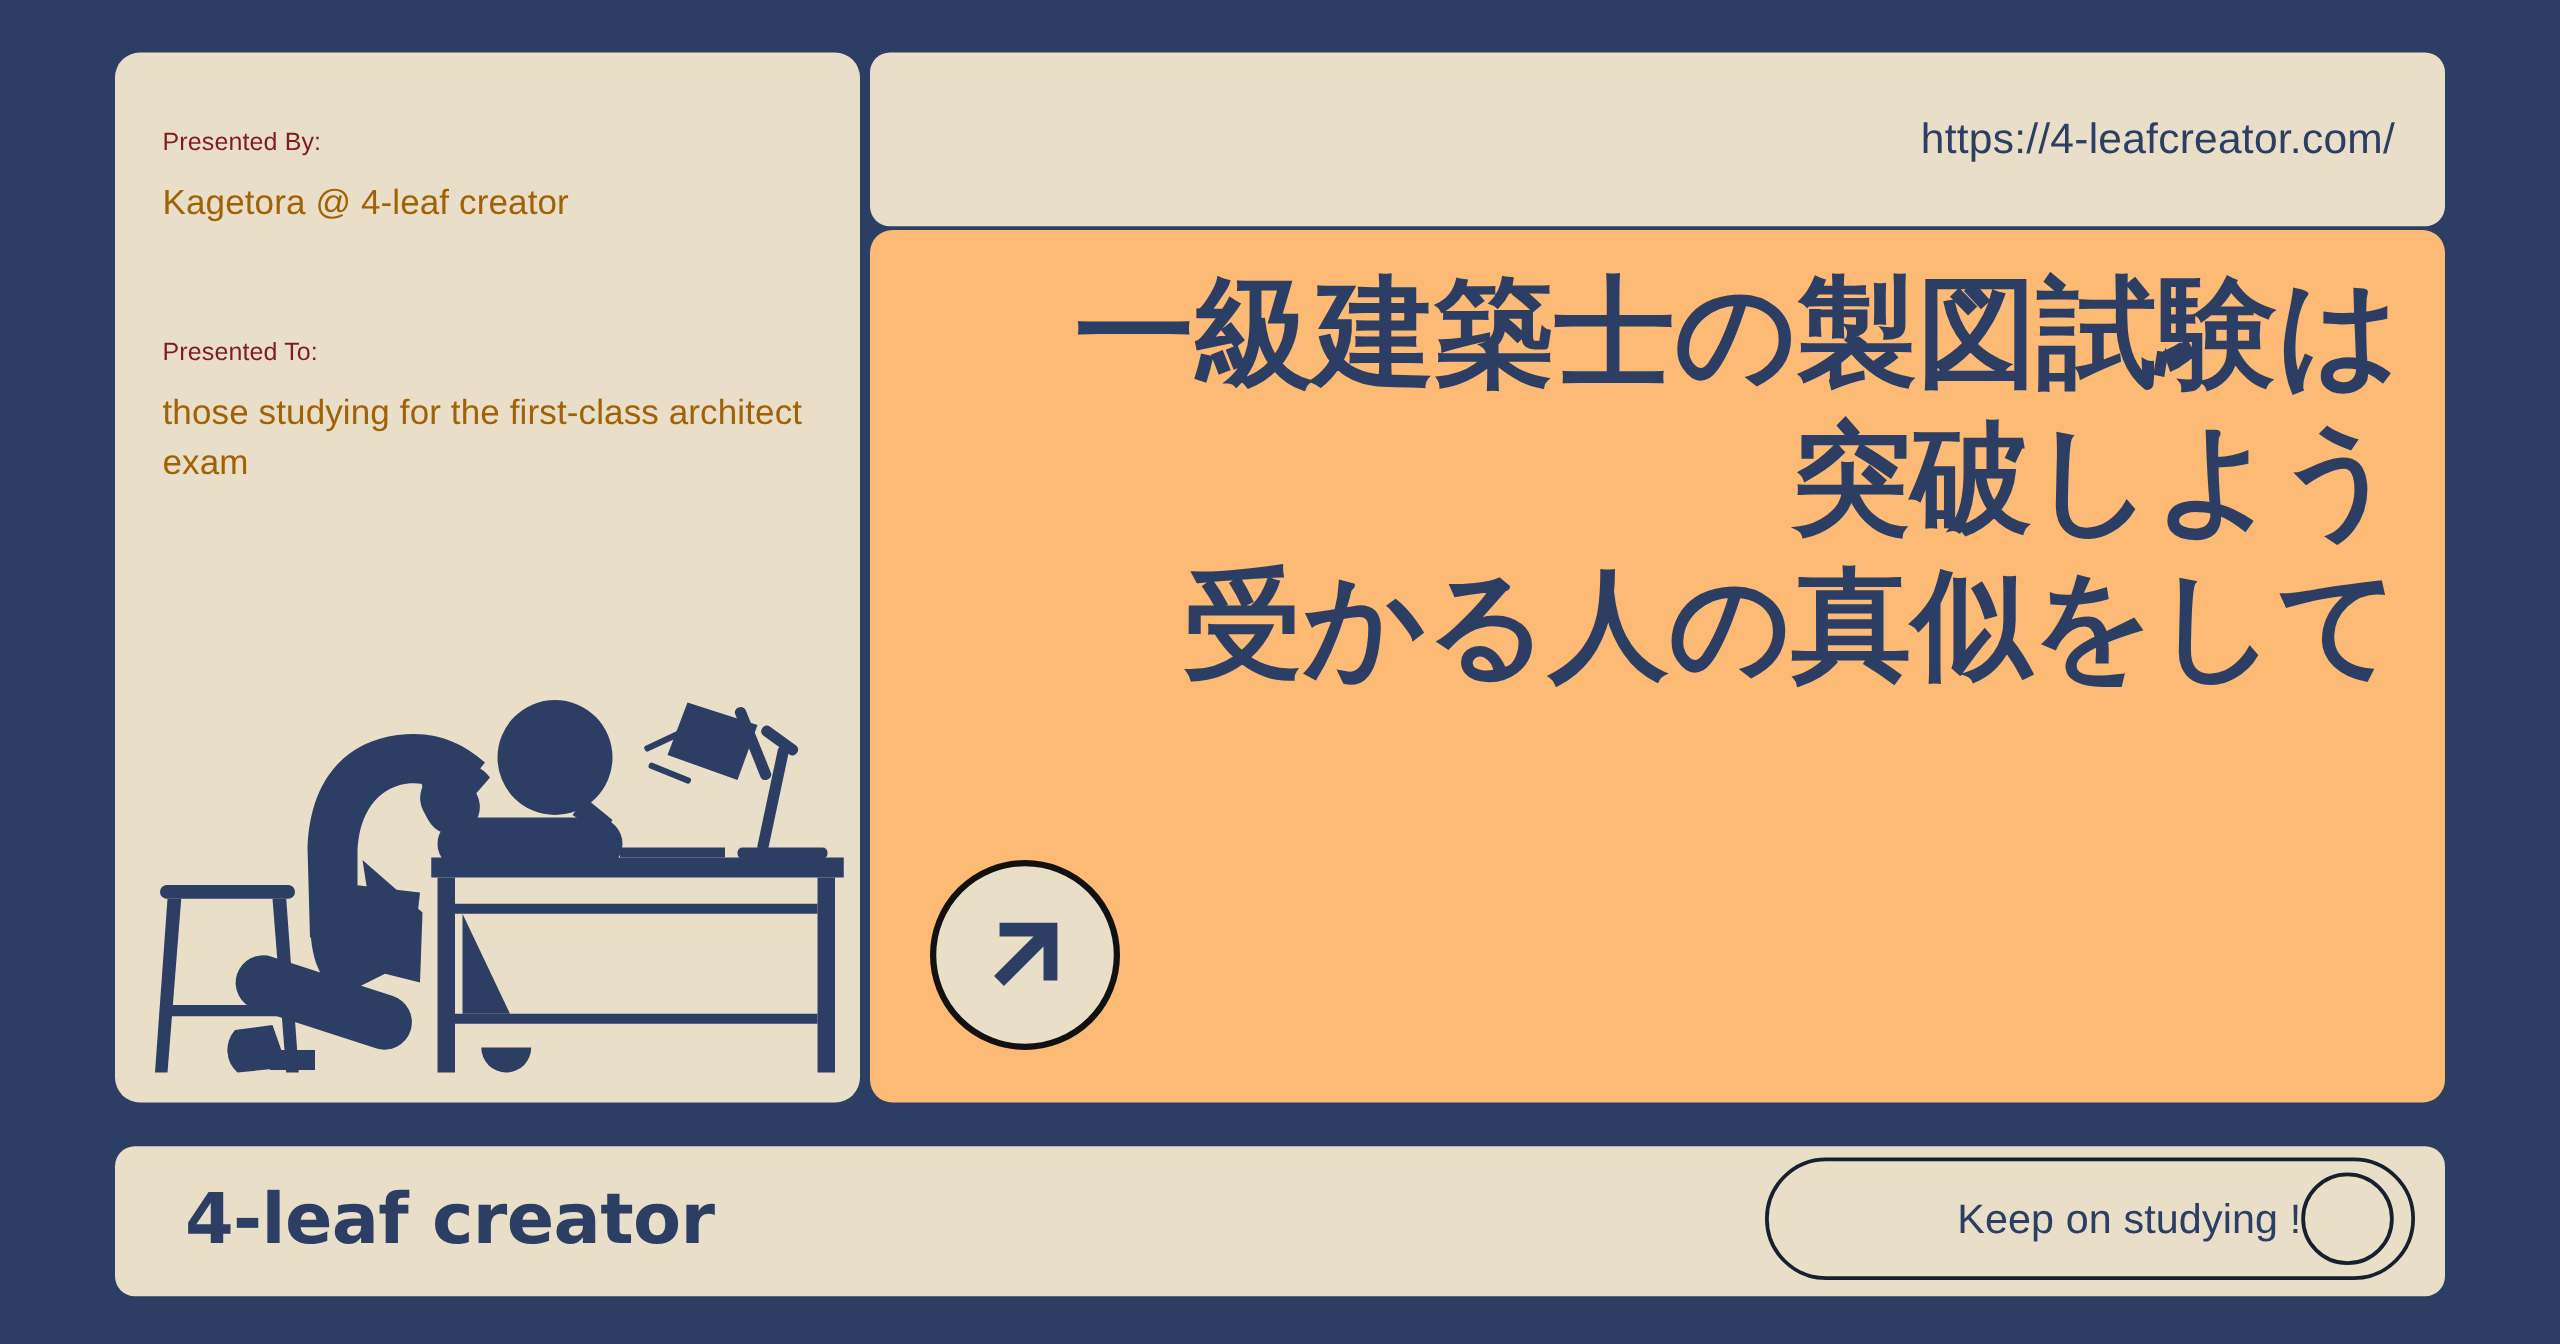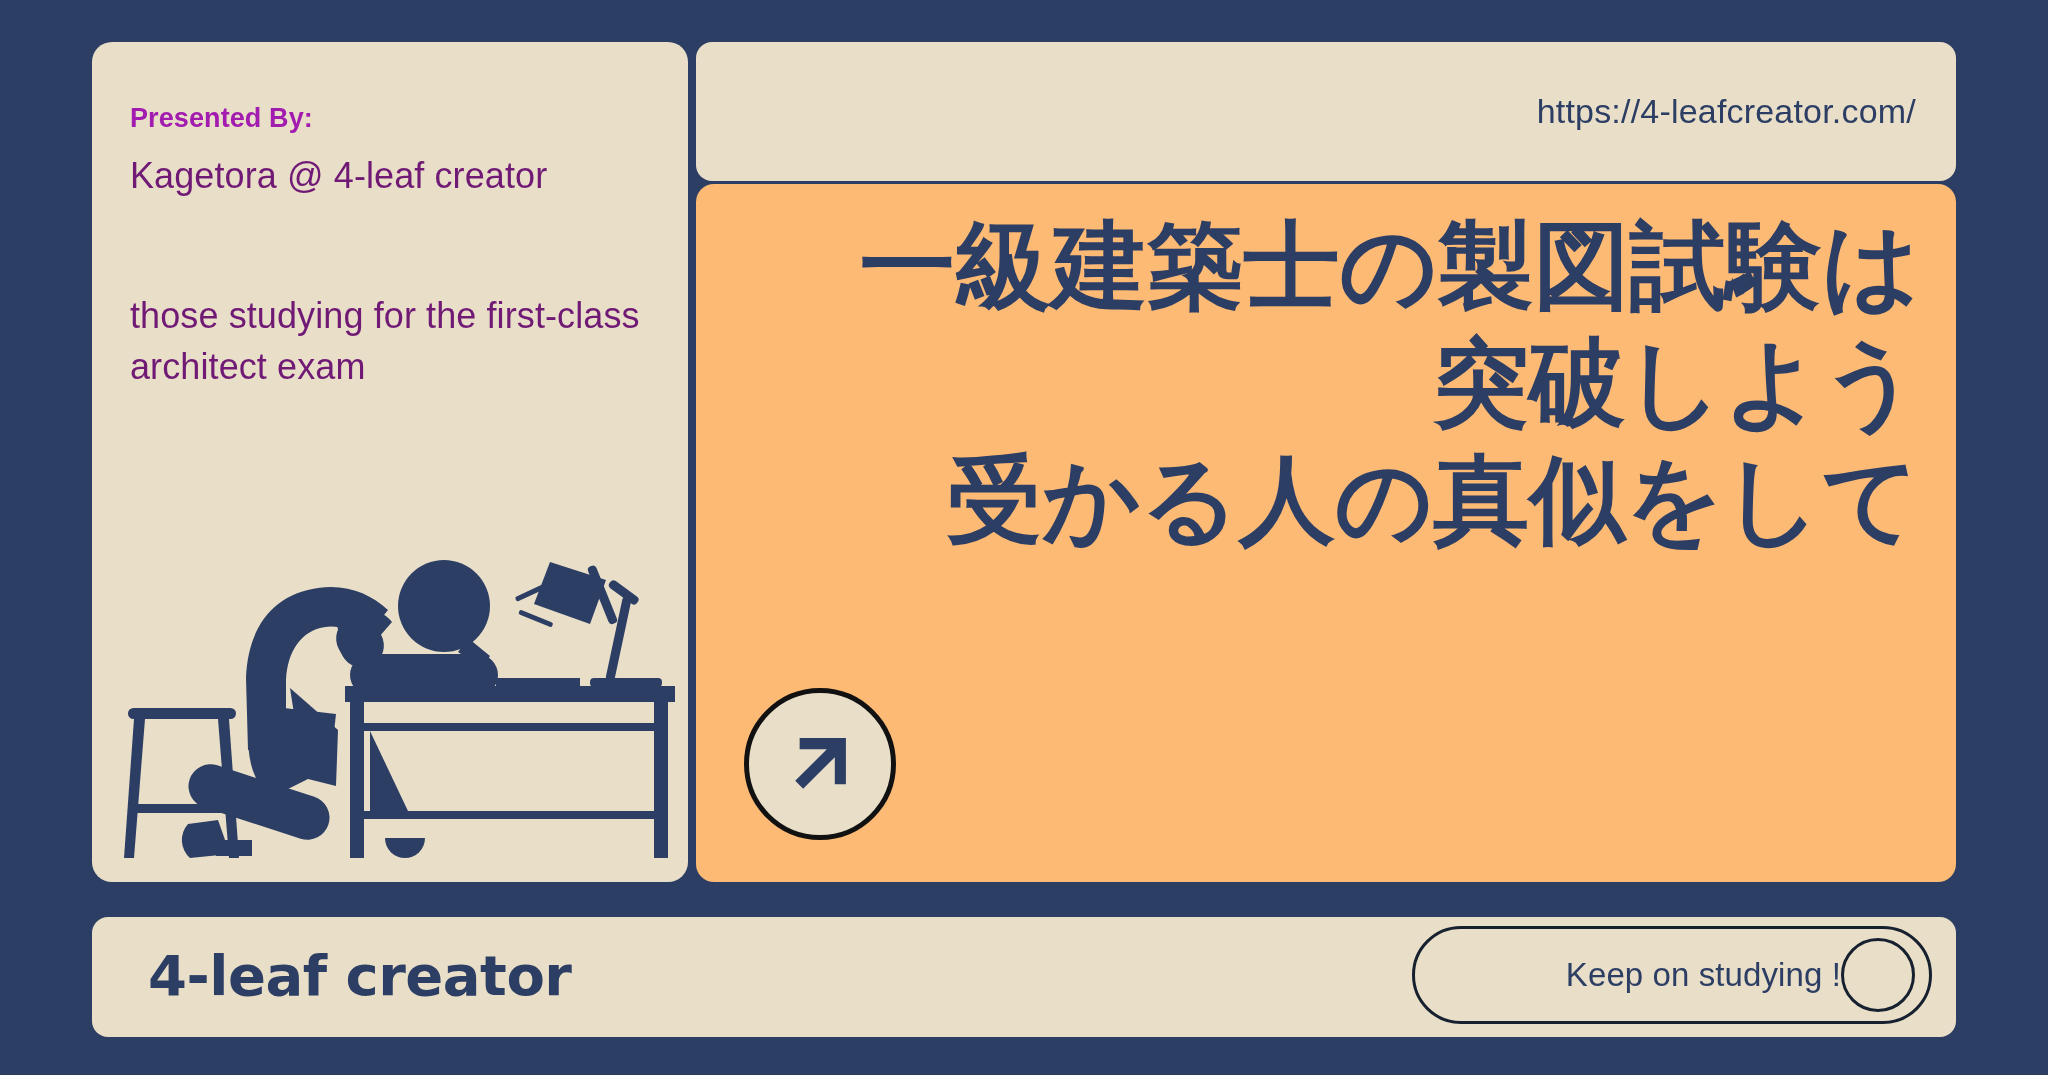--- a/index.html
+++ b/index.html
@@ -20,31 +20,31 @@
   .left-card{
     position:absolute;
     left:92px;top:42px;
     width:596px;height:840px;
     background:#e9dfc9;
     border-radius:20px;
     box-sizing:border-box;
     padding:60px 38px 0 38px;
   }
   .label{
-    font-size:27px;
-    font-weight:bold;
-    color:#a21caf;
+    font-size:20px;
+    font-weight:normal;
+    color:#7f1d1d;
     letter-spacing:.1px;
     margin:0 0 16px 0;
     line-height:1.2;
   }
   .value{
-    font-size:36px;
+    font-size:28px;
     font-weight:400;
-    color:#701a75;
+    color:#a16207;
     line-height:1.42;
     margin:0;
     letter-spacing:.1px;
   }
   .block-gap{height:88px;}
 
   .illustration{
     position:absolute;
     left:6px;bottom:14px;
     width:584px;height:340px;
@@ -162,20 +162,21 @@
 </style>
 </head>
 <body>
 
 <div class="slide">
 
   <div class="left-card">
     <p class="label">Presented By:</p>
     <p class="value">Kagetora @ 4-leaf creator</p>
     <div class="block-gap"></div>
+    <p class="label">Presented To:</p>
     <p class="value">those studying for the first-class architect exam</p>
 
     <div class="illustration">
       <svg viewBox="0 0 584 340" xmlns="http://www.w3.org/2000/svg">
         <g fill="#2d3e65">
 
           <rect x="30" y="180" width="108" height="11" rx="5.5"></rect>
           <path d="M36 191 L26 330 L36 330 L47 191 Z"></path>
           <path d="M131 191 L141 330 L131 330 L120 191 Z"></path>
           <rect x="34" y="276" width="100" height="9"></rect>

